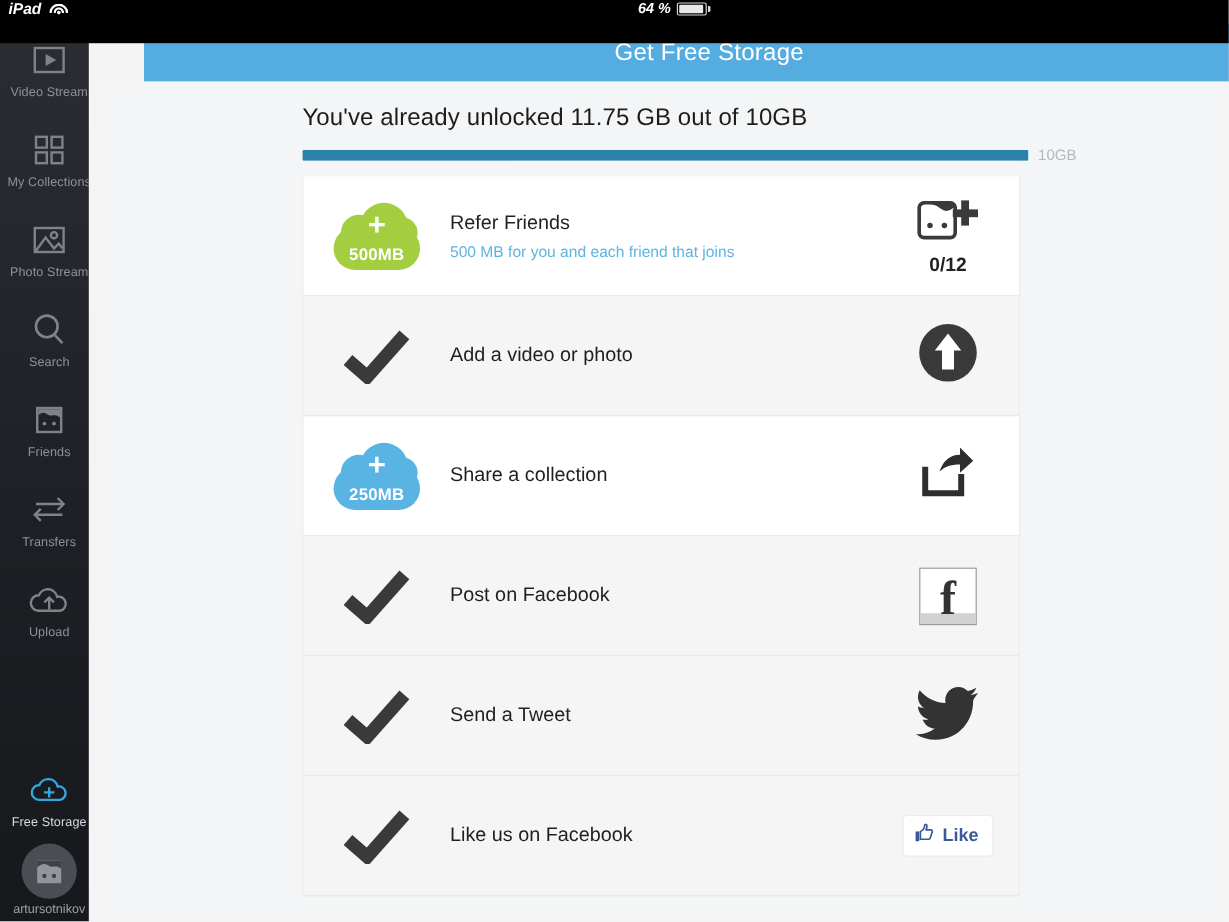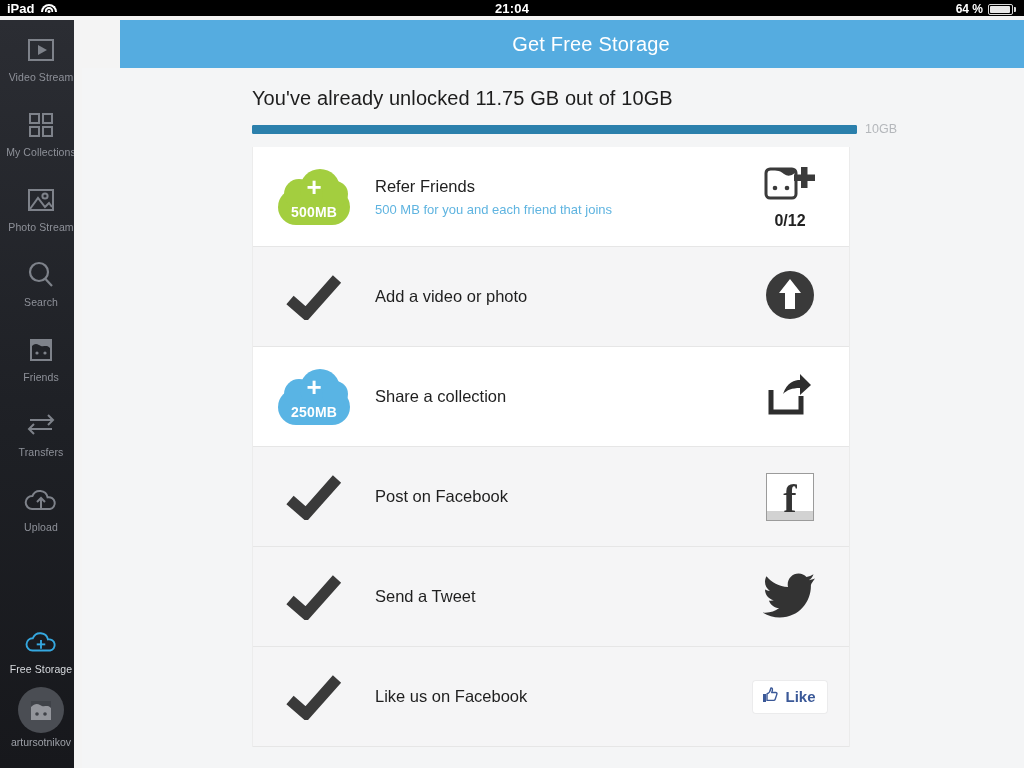--- a/index.html
+++ b/index.html
@@ -6,25 +6,26 @@
   html, body {
     width: 1024px; height: 768px;
     overflow: hidden;
     font-family: "Liberation Sans", sans-serif;
     background: #f4f4f4;
   }
   #app { position: relative; width: 1024px; height: 768px; }
 
   
   .statusbar {
-    position: absolute; top: 0; left: 0; width: 1024px; height: 16px;
+    position: absolute; top: 0; left: 0; width: 1024px; height: 36px;
     background: #000; color: #fff;
-    display: flex; align-items: flex-end;
+    display: flex; align-items: flex-start;
     font-size: 13px; font-weight: bold;
     z-index: 50;
+    font-style: italic;
   }
   .sb-left { display: flex; align-items: center; gap: 7px; padding-left: 7px; width: 300px; }
   .sb-center { flex: 1; text-align: center; font-size: 13px; font-weight: bold; letter-spacing: .2px; }
   .sb-right { width: 300px; display: flex; align-items: center; justify-content: flex-end; gap: 5px; padding-right: 8px; }
   .wifi-icon { display: inline-block; width: 16px; height: 12px; position: relative; }
   .wifi-icon i {
     position: absolute; left: 50%; border: 2px solid #fff; border-bottom: none;
     border-radius: 50% 50% 0 0 / 100% 100% 0 0; transform: translateX(-50%);
   }
   .wifi-icon i:nth-child(1) { width: 16px; height: 8px; top: 1px; }
@@ -49,21 +50,21 @@
     width: 82px; height: 75px;
     display: flex; flex-direction: column; align-items: center; justify-content: center;
     gap: 5px;
   }
   .side-label { font-size: 10.5px; color: #8e9199; letter-spacing: .1px; text-align: center; line-height: 1; }
   .side-item.active .side-label { color: #d7dade; }
   .side-ico { width: 36px; height: 34px; display: flex; align-items: center; justify-content: center; }
   .side-ico svg { display: block; }
 
   .side-bottom { position: absolute; bottom: 0; left: 0; width: 82px; }
-  .avatar-wrap { display: flex; flex-direction: column; align-items: center; gap: 3px; padding-bottom: 20px; }
+  .avatar-wrap { display: flex; flex-direction: column; align-items: center; gap: 3px; padding-bottom: 4px; }
   .avatar {
     width: 46px; height: 46px; border-radius: 50%;
     background: #4a4d53; display: flex; align-items: center; justify-content: center;
   }
   .uname { font-size: 10.5px; color: #9da0a7; }
 
   
   .topbar {
     position: absolute; top: 20px; left: 82px; width: 942px; height: 48px;
     background: #55ace0;
@@ -149,21 +150,20 @@
 
   <div class="statusbar">
     <div class="sb-left">
       <span>iPad</span>
       <span class="wifi-icon">
           <i></i>
           <i></i>
           <i></i>
         </span>
     </div>
-    <div class="sb-center">21:04</div>
     <div class="sb-right">
       <span class="batt-pct">64 %</span>
       <span class="batt">
         <span class="batt-body">
             <span class="batt-fill" style="width:94%"></span>
           </span>
         <span class="batt-cap"></span>
       </span>
     </div>
   </div>

